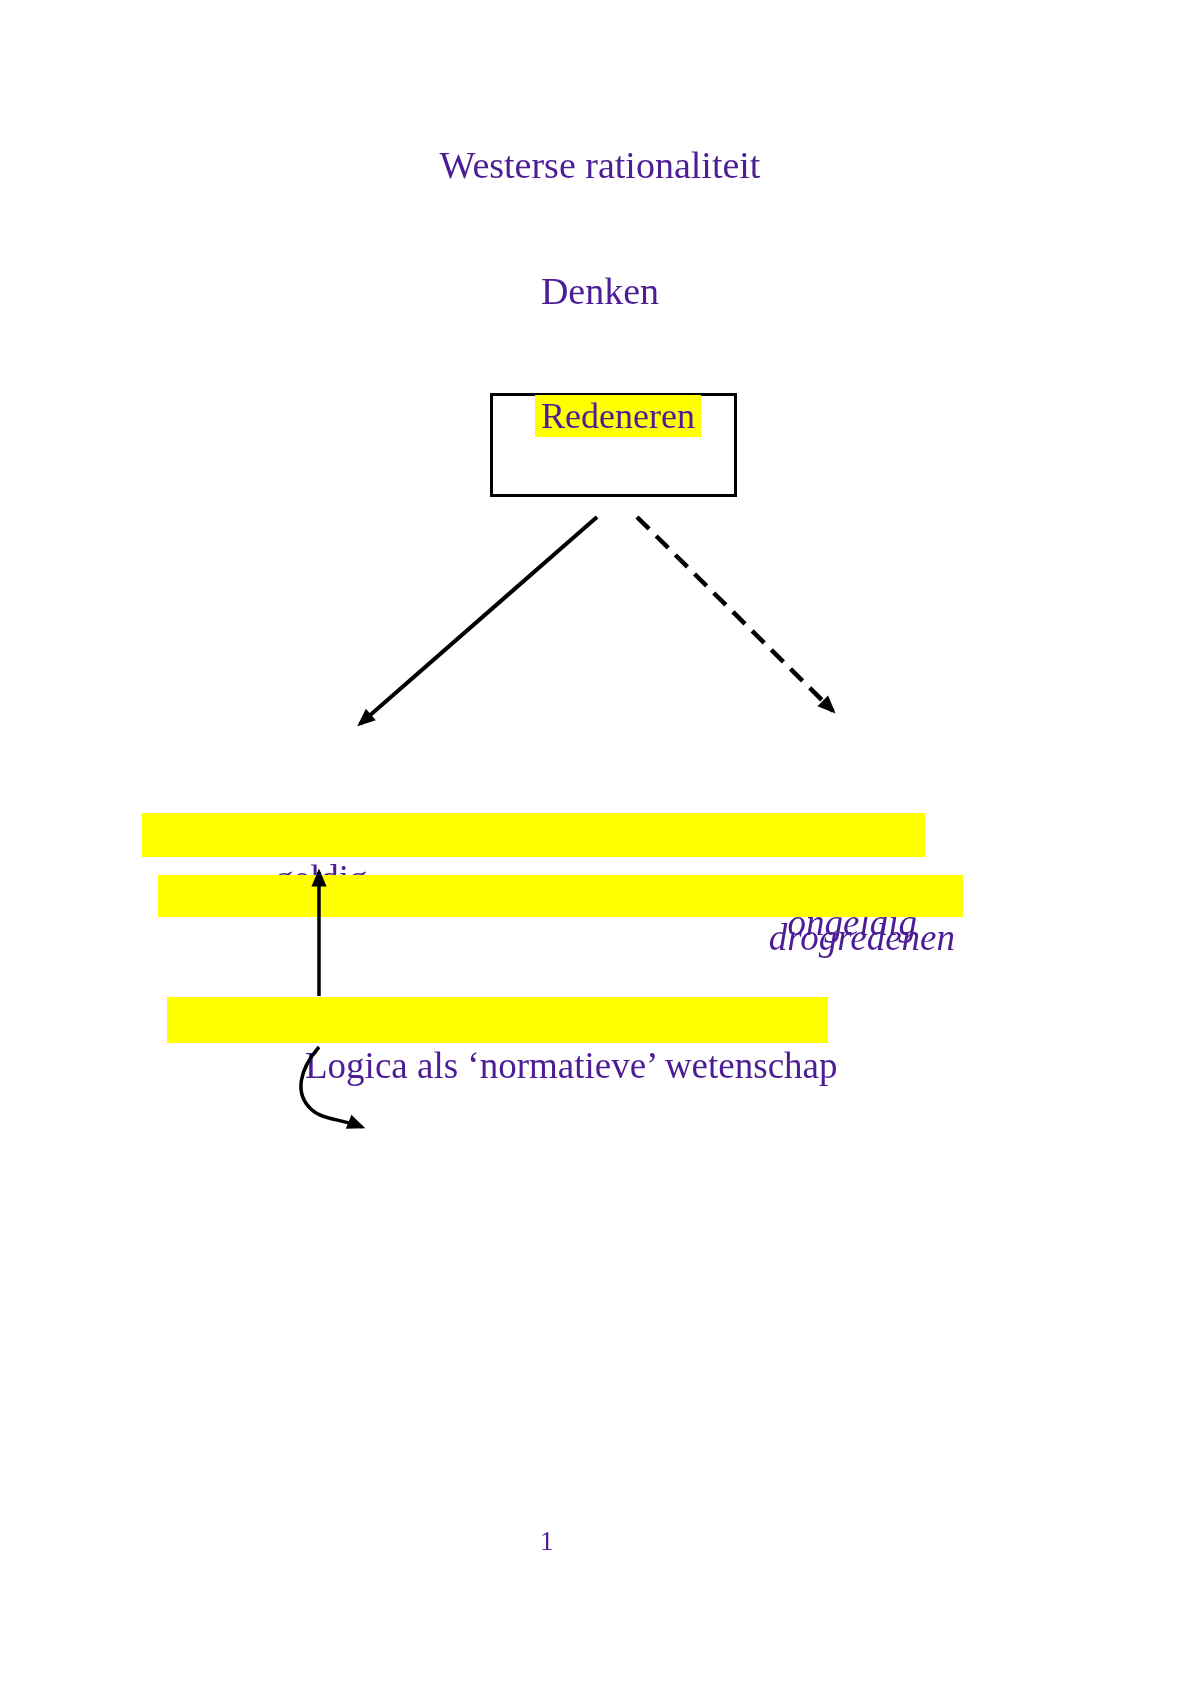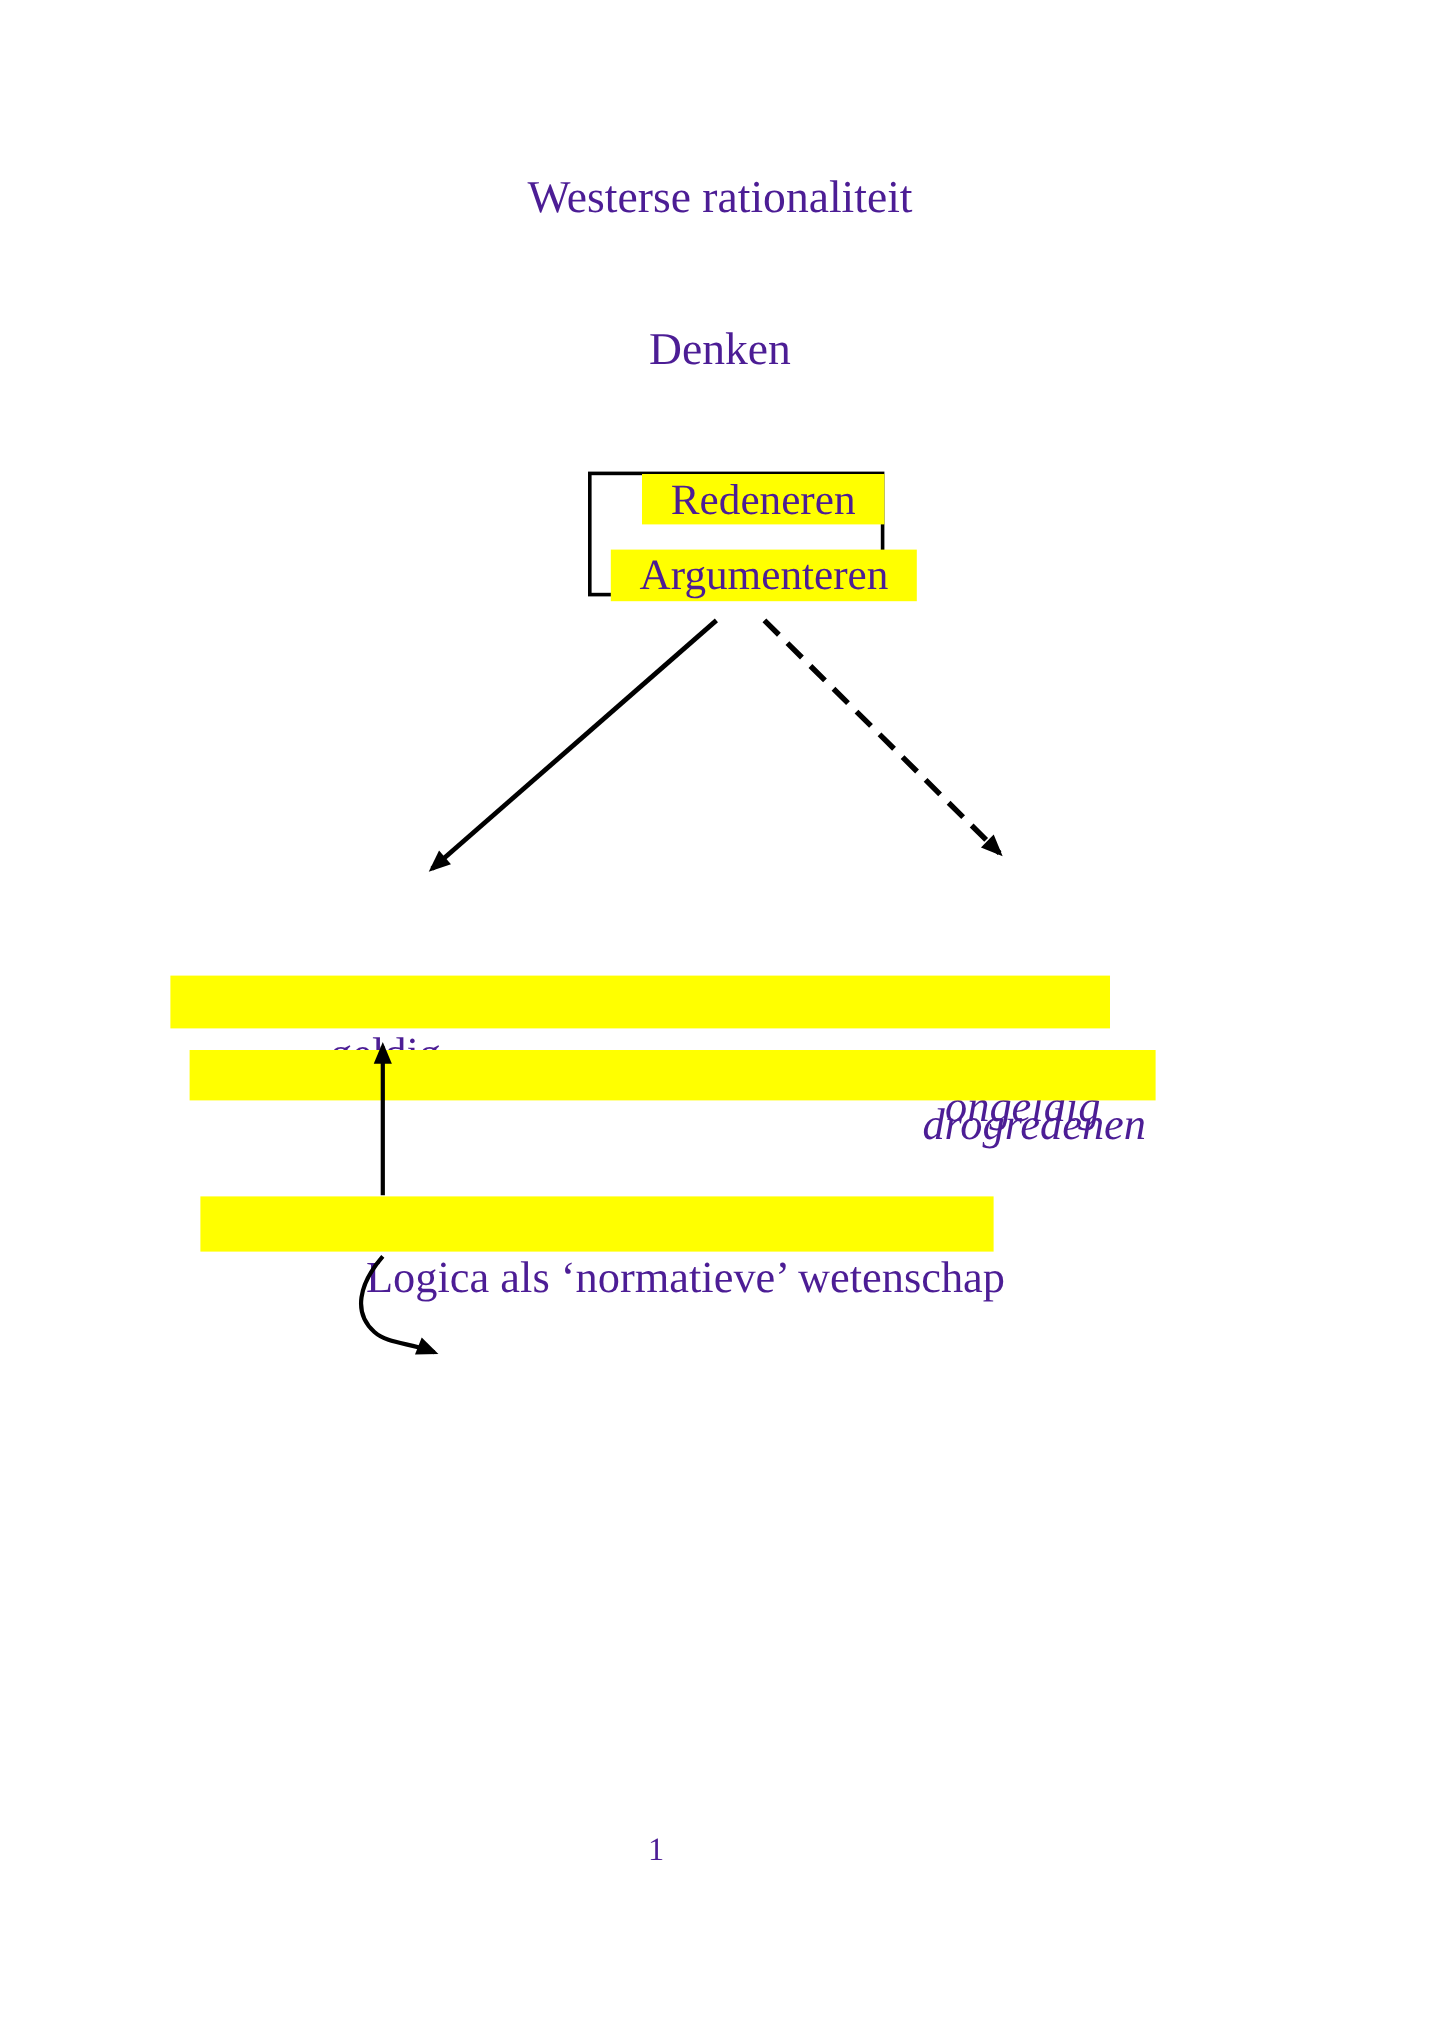--- a/index.html
+++ b/index.html
@@ -31,21 +31,21 @@
     width: 241px;
     height: 98px;
     border: 3px solid #000000;
   }
   .box-hl {
     position: absolute;
     background: #ffff00;
     font-size: 36px;
     line-height: 42px;
     height: 42px;
-    padding: 0 24px;
+    padding: 0 6px;
     white-space: pre;
     z-index: 3;
   }
   .box-hl.line1 { left: 42px; top: -1px; }
   .box-hl.line2 { left: 16px; top: 62px; height: 43px; line-height: 43px; }
 
   .hl-row {
     position: absolute;
     background: #ffff00;
     font-size: 37px;
@@ -95,21 +95,20 @@
 <body>
 
 <div class="page">
 
   <div class="centered-line doc-title">Westerse rationaliteit</div>
 
   <div class="centered-line doc-subtitle">Denken</div>
 
   <div class="concept-box">
     <div class="box-hl line1">Redeneren</div>
-    <div class="box-hl line2">Argumenteren</div>
   </div>
 
 
   <div class="hl-row row-valid">
     <span class="left-text"><span class="underline-thick">geldig</span></span>
     <span class="right-text">ongeldig</span>
   </div>
 
   <div class="hl-row row-fallacy">
     <span class="right-text">drogredenen</span>

